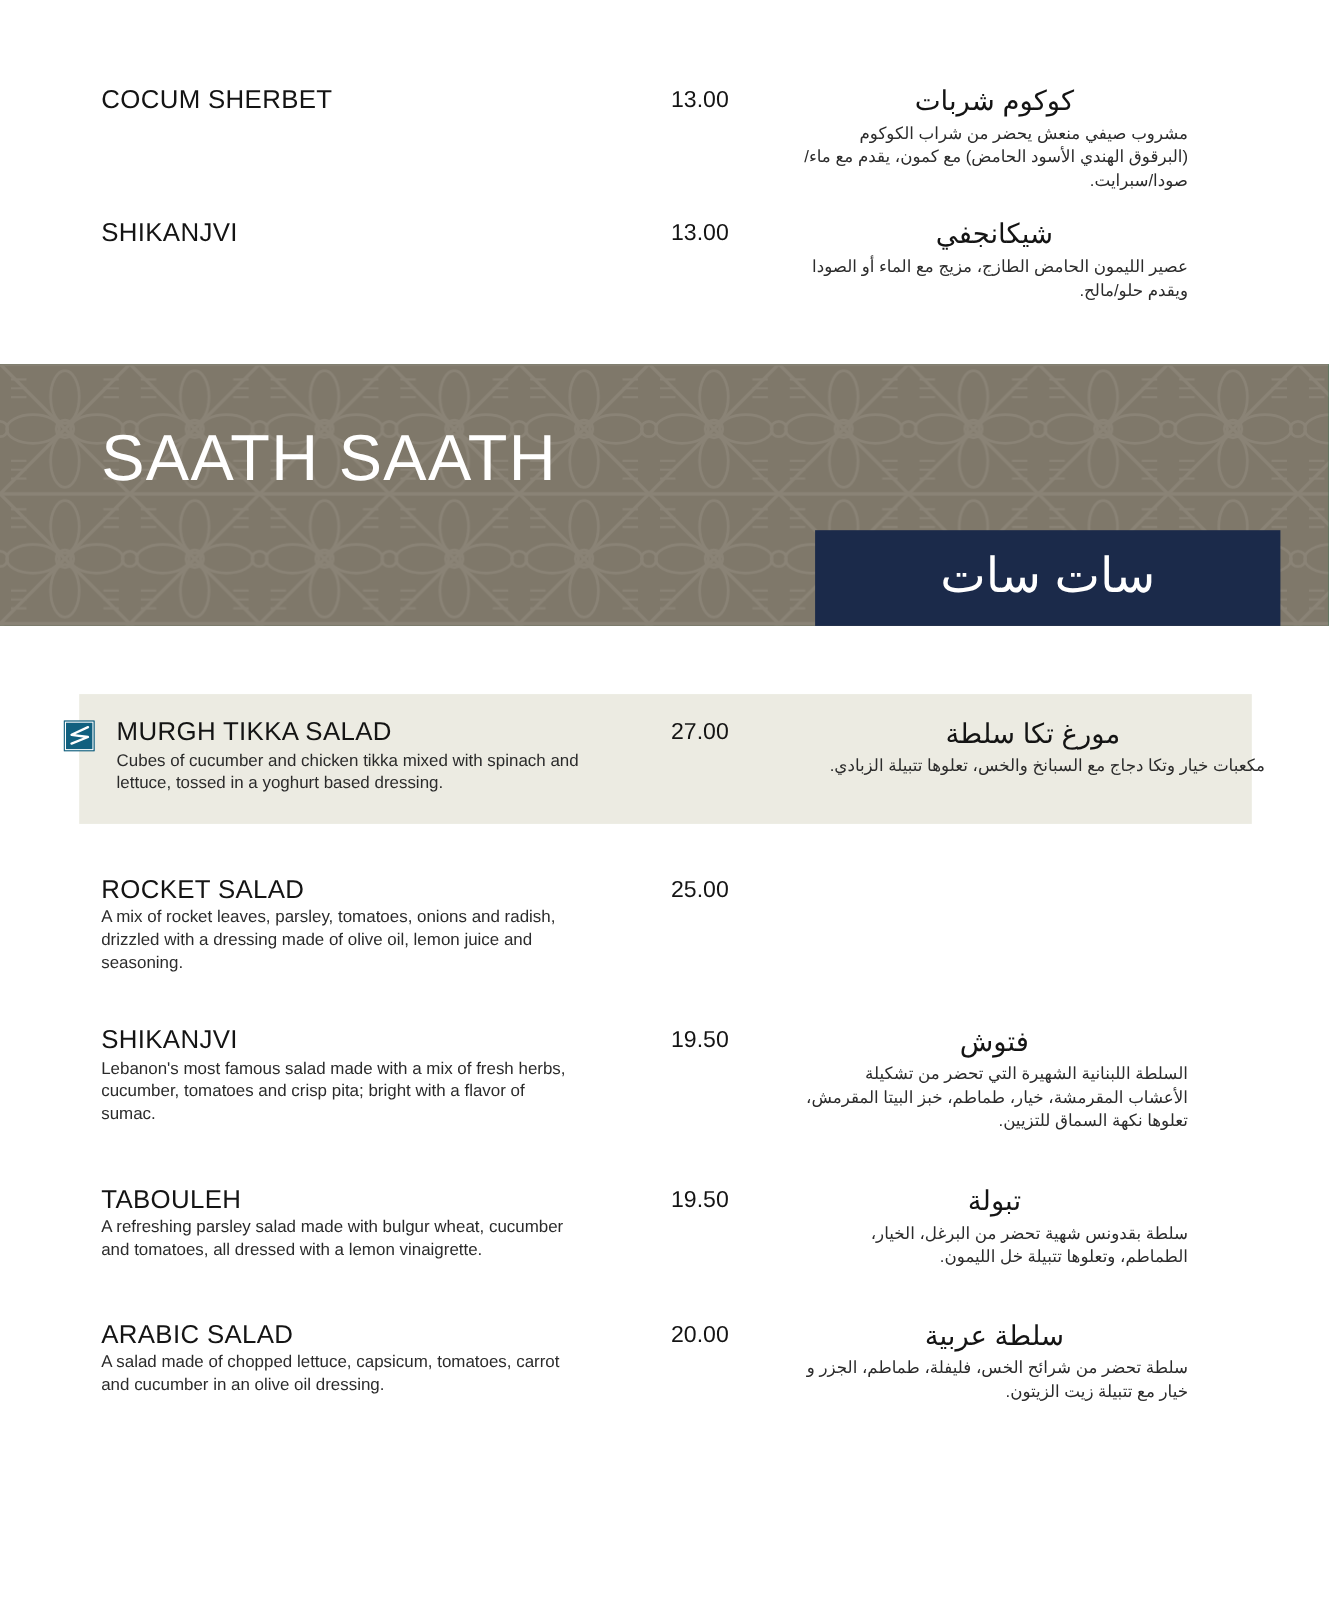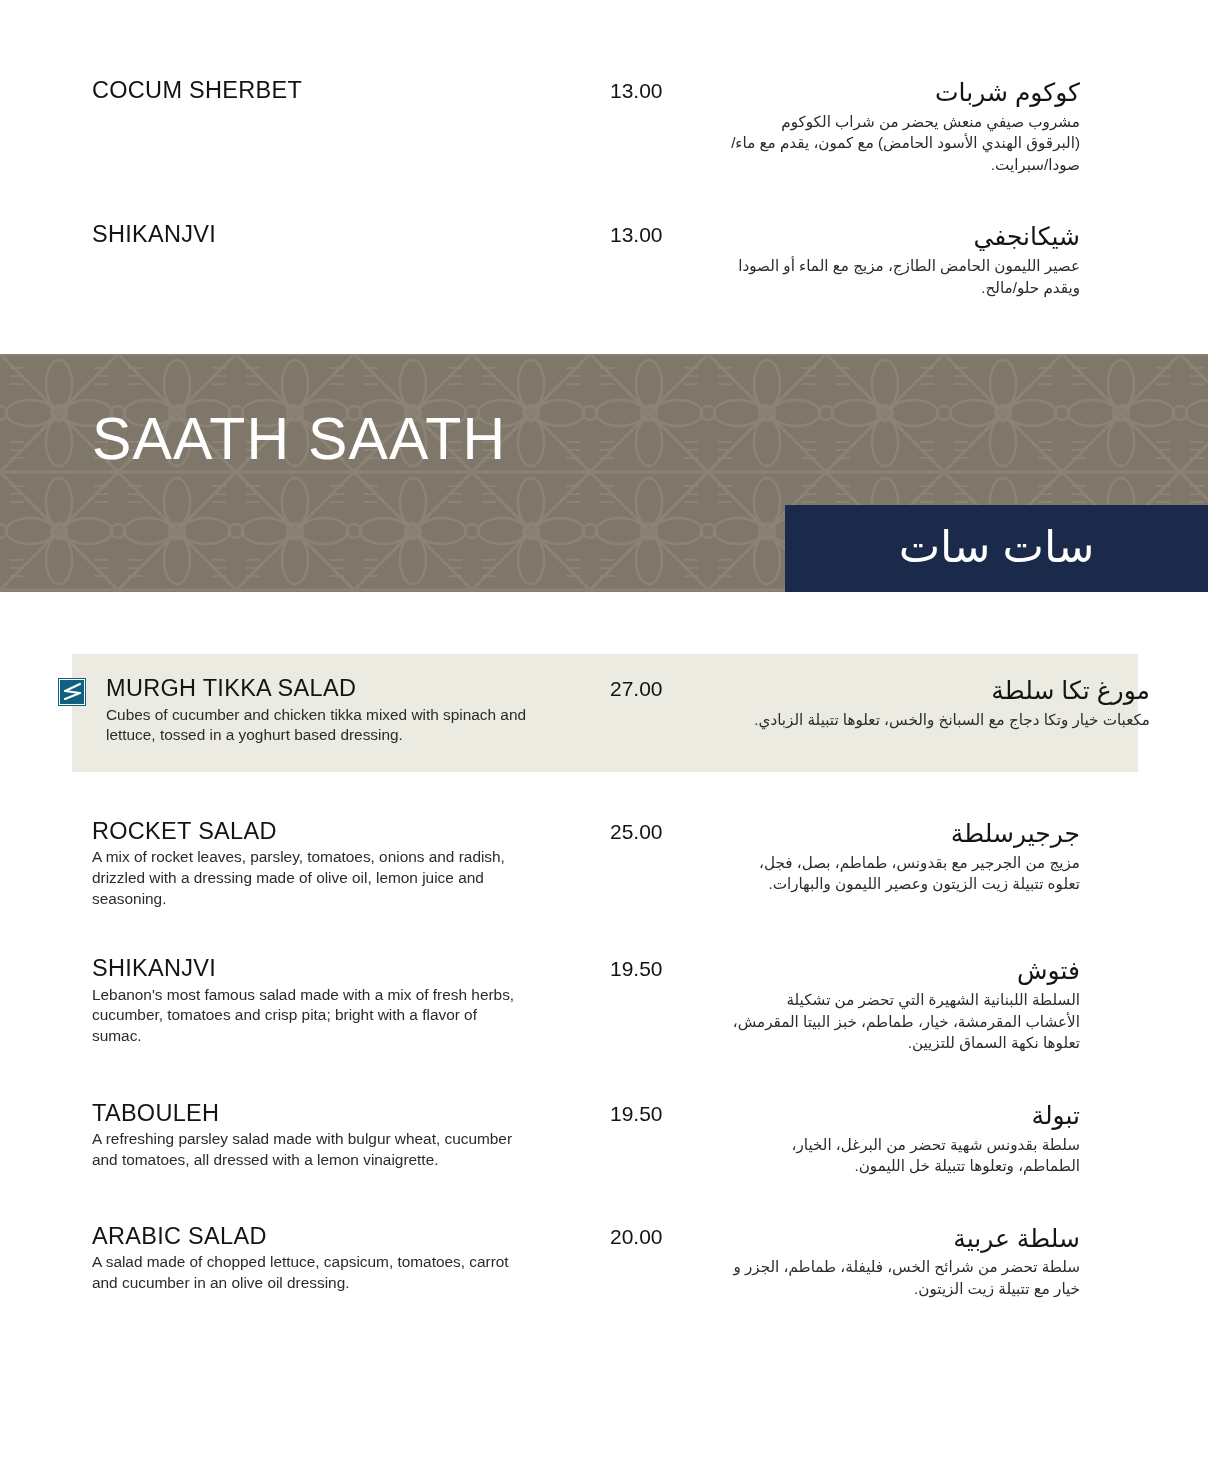--- a/index.html
+++ b/index.html
@@ -72,32 +72,33 @@
     text-align: right;
     padding-right: 78px;
   }
 
   .mi-name-ar {
     font-size: 25px;
     font-weight: 400;
     color: #141414;
     line-height: 1.15;
     white-space: nowrap;
+    text-align: center;
   }
 
   .mi-desc-ar {
     font-size: 15.2px;
     line-height: 1.42;
     color: #2b2b2b;
     margin-top: 4px;
   }
 
   
   .top-block { padding-top: 78px; }
-  .top-block .menu-item { margin-bottom: 47px; }
+  .top-block .menu-item { margin-bottom: 24px; }
   .top-block .menu-item:last-child { margin-bottom: 0; }
 
   
   .banner {
     position: relative;
     width: 1208px;
     height: 238px;
     margin-top: 56px;
     background-color: #14532d;
     overflow: hidden;
@@ -115,21 +116,21 @@
     top: 56px;
     font-size: 59px;
     font-weight: 400;
     letter-spacing: 1.2px;
     color: #ffffff;
     line-height: 1;
   }
 
   .banner-ar-box {
     position: absolute;
-    left: 785px;
+    left: 741px;
     top: 151px;
     width: 423px;
     height: 87px;
     background: #1b2a4a;
     display: flex;
     align-items: center;
     justify-content: center;
     direction: rtl;
   }
 
@@ -266,24 +267,20 @@
         <div class="mi-desc-ar">مكعبات خيار وتكا دجاج مع السبانخ والخس، تعلوها تتبيلة الزبادي.</div>
       </div>
     </div>
 
     <div class="menu-item">
       <div class="mi-left">
         <div class="mi-name">ROCKET SALAD</div>
         <div class="mi-desc">A mix of rocket leaves, parsley, tomatoes, onions and radish, drizzled with a dressing made of olive oil, lemon juice and seasoning.</div>
       </div>
       <div class="mi-price">25.00</div>
-      <div class="mi-right">
-        <div class="mi-name-ar">جرجيرسلطة</div>
-        <div class="mi-desc-ar">مزيج من الجرجير مع بقدونس، طماطم، بصل، فجل، تعلوه تتبيلة زيت الزيتون وعصير الليمون والبهارات.</div>
-      </div>
     </div>
 
     <div class="menu-item">
       <div class="mi-left">
         <div class="mi-name">SHIKANJVI</div>
         <div class="mi-desc">Lebanon's most famous salad made with a mix of fresh herbs, cucumber, tomatoes and crisp pita; bright with a flavor of sumac.</div>
       </div>
       <div class="mi-price">19.50</div>
       <div class="mi-right">
         <div class="mi-name-ar">فتوش</div>

